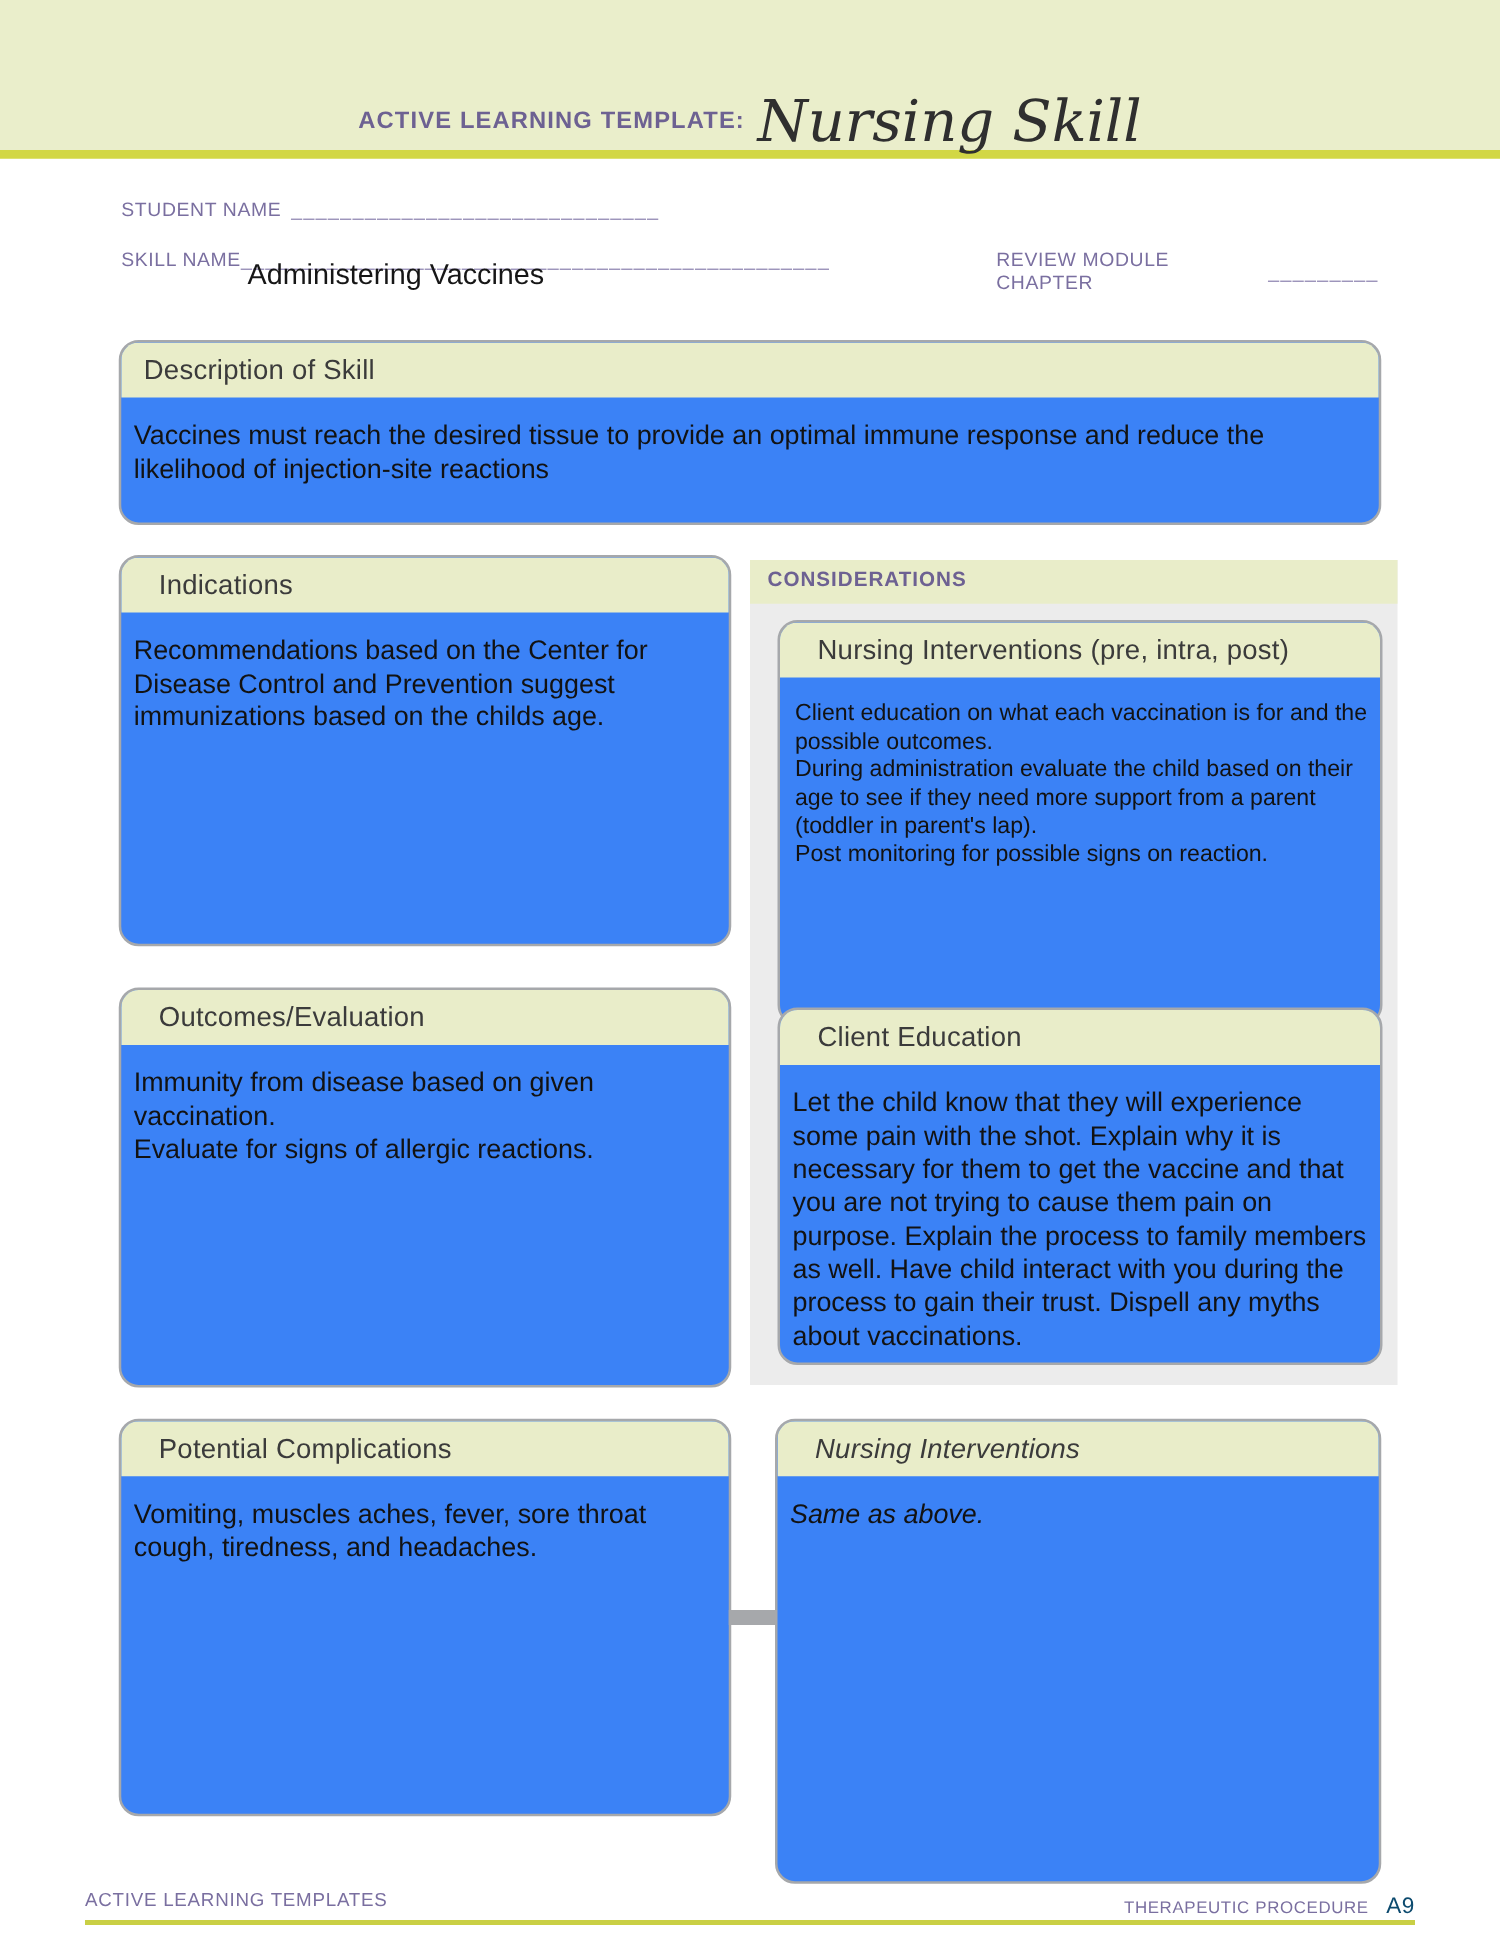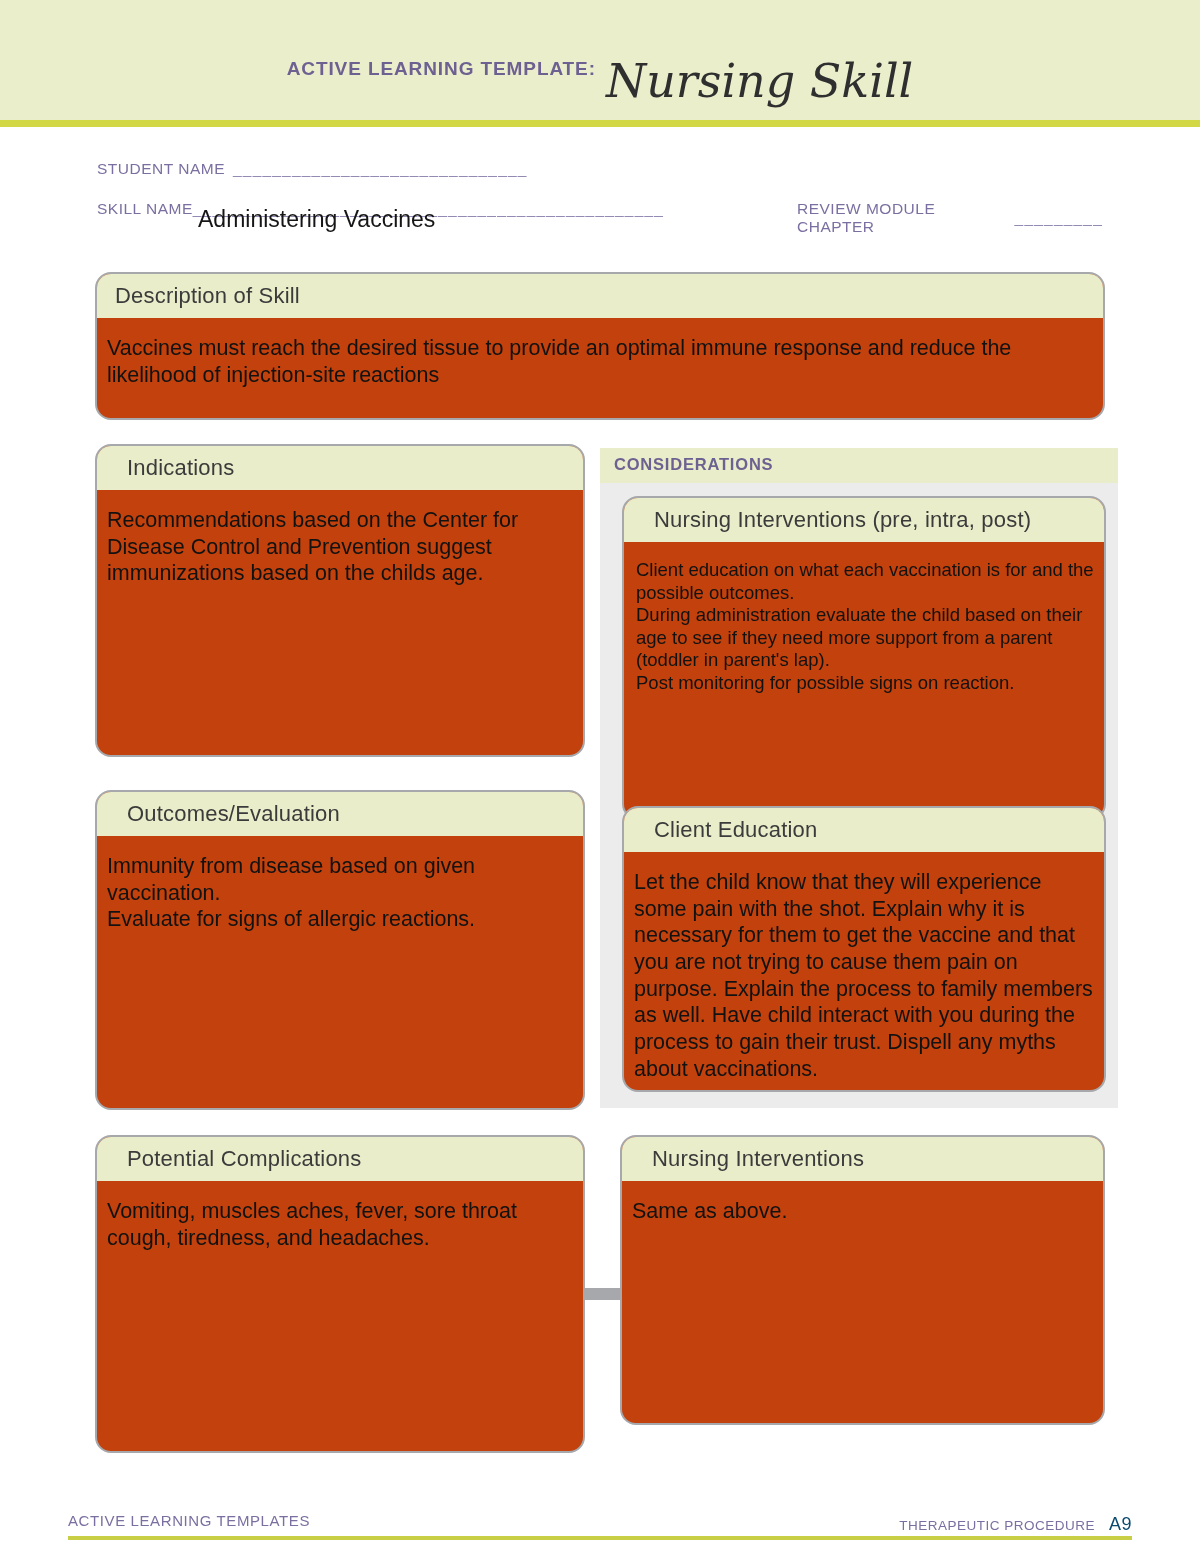--- a/index.html
+++ b/index.html
@@ -34,23 +34,22 @@
     position: absolute;
     left: 0; top: 0;
     width: 1200px;
     height: 120px;
     display: flex;
     align-items: flex-end;
     justify-content: center;
   }
   .header-row {
     display: flex;
-    align-items: flex-start;
+    align-items: center;
     gap: 10px;
-    padding-bottom: 16px;
   }
   .alt-label {
     font-family: "Liberation Sans", sans-serif;
     font-size: 19px;
     letter-spacing: 0.9px;
     color: #6d6192;
     font-weight: 600;
     white-space: nowrap;
   }
   .alt-title {
@@ -93,21 +92,21 @@
     white-space: nowrap;
     margin-top: 20px;
   }
 
   
   .card {
     position: absolute;
     box-sizing: border-box;
     border: 2px solid #a6a8ab;
     border-radius: 16px;
-    background: #c2410c;
+    background: #3b82f6;
     overflow: hidden;
   }
   .card-head {
     background: #e9edc9;
     padding: 9px 0 9px 18px;
     font-size: 22px;
     color: #3b3b3b;
     font-family: "Liberation Sans", sans-serif;
     letter-spacing: 0.2px;
     white-space: nowrap;
@@ -124,21 +123,21 @@
     font-size: 18.5px;
     line-height: 1.22;
     padding-left: 12px;
   }
 
   
   #card-description { left: 95px;  top: 272px;  width: 1010px; height: 148px; }
   #card-indications { left: 95px;  top: 444px;  width: 490px;  height: 313px; }
   #card-outcomes    { left: 95px;  top: 790px;  width: 490px;  height: 320px; }
   #card-complications { left: 95px; top: 1135px; width: 490px; height: 318px; }
-  #card-nursing-bottom { left: 620px; top: 1135px; width: 485px; height: 290px; }
+  #card-nursing-bottom { left: 620px; top: 1135px; width: 485px; height: 372px; font-style: italic; }
 
   
   #considerations-panel {
     position: absolute;
     left: 600px;
     top: 448px;
     width: 518px;
     height: 660px;
     background: #ececec;
   }

